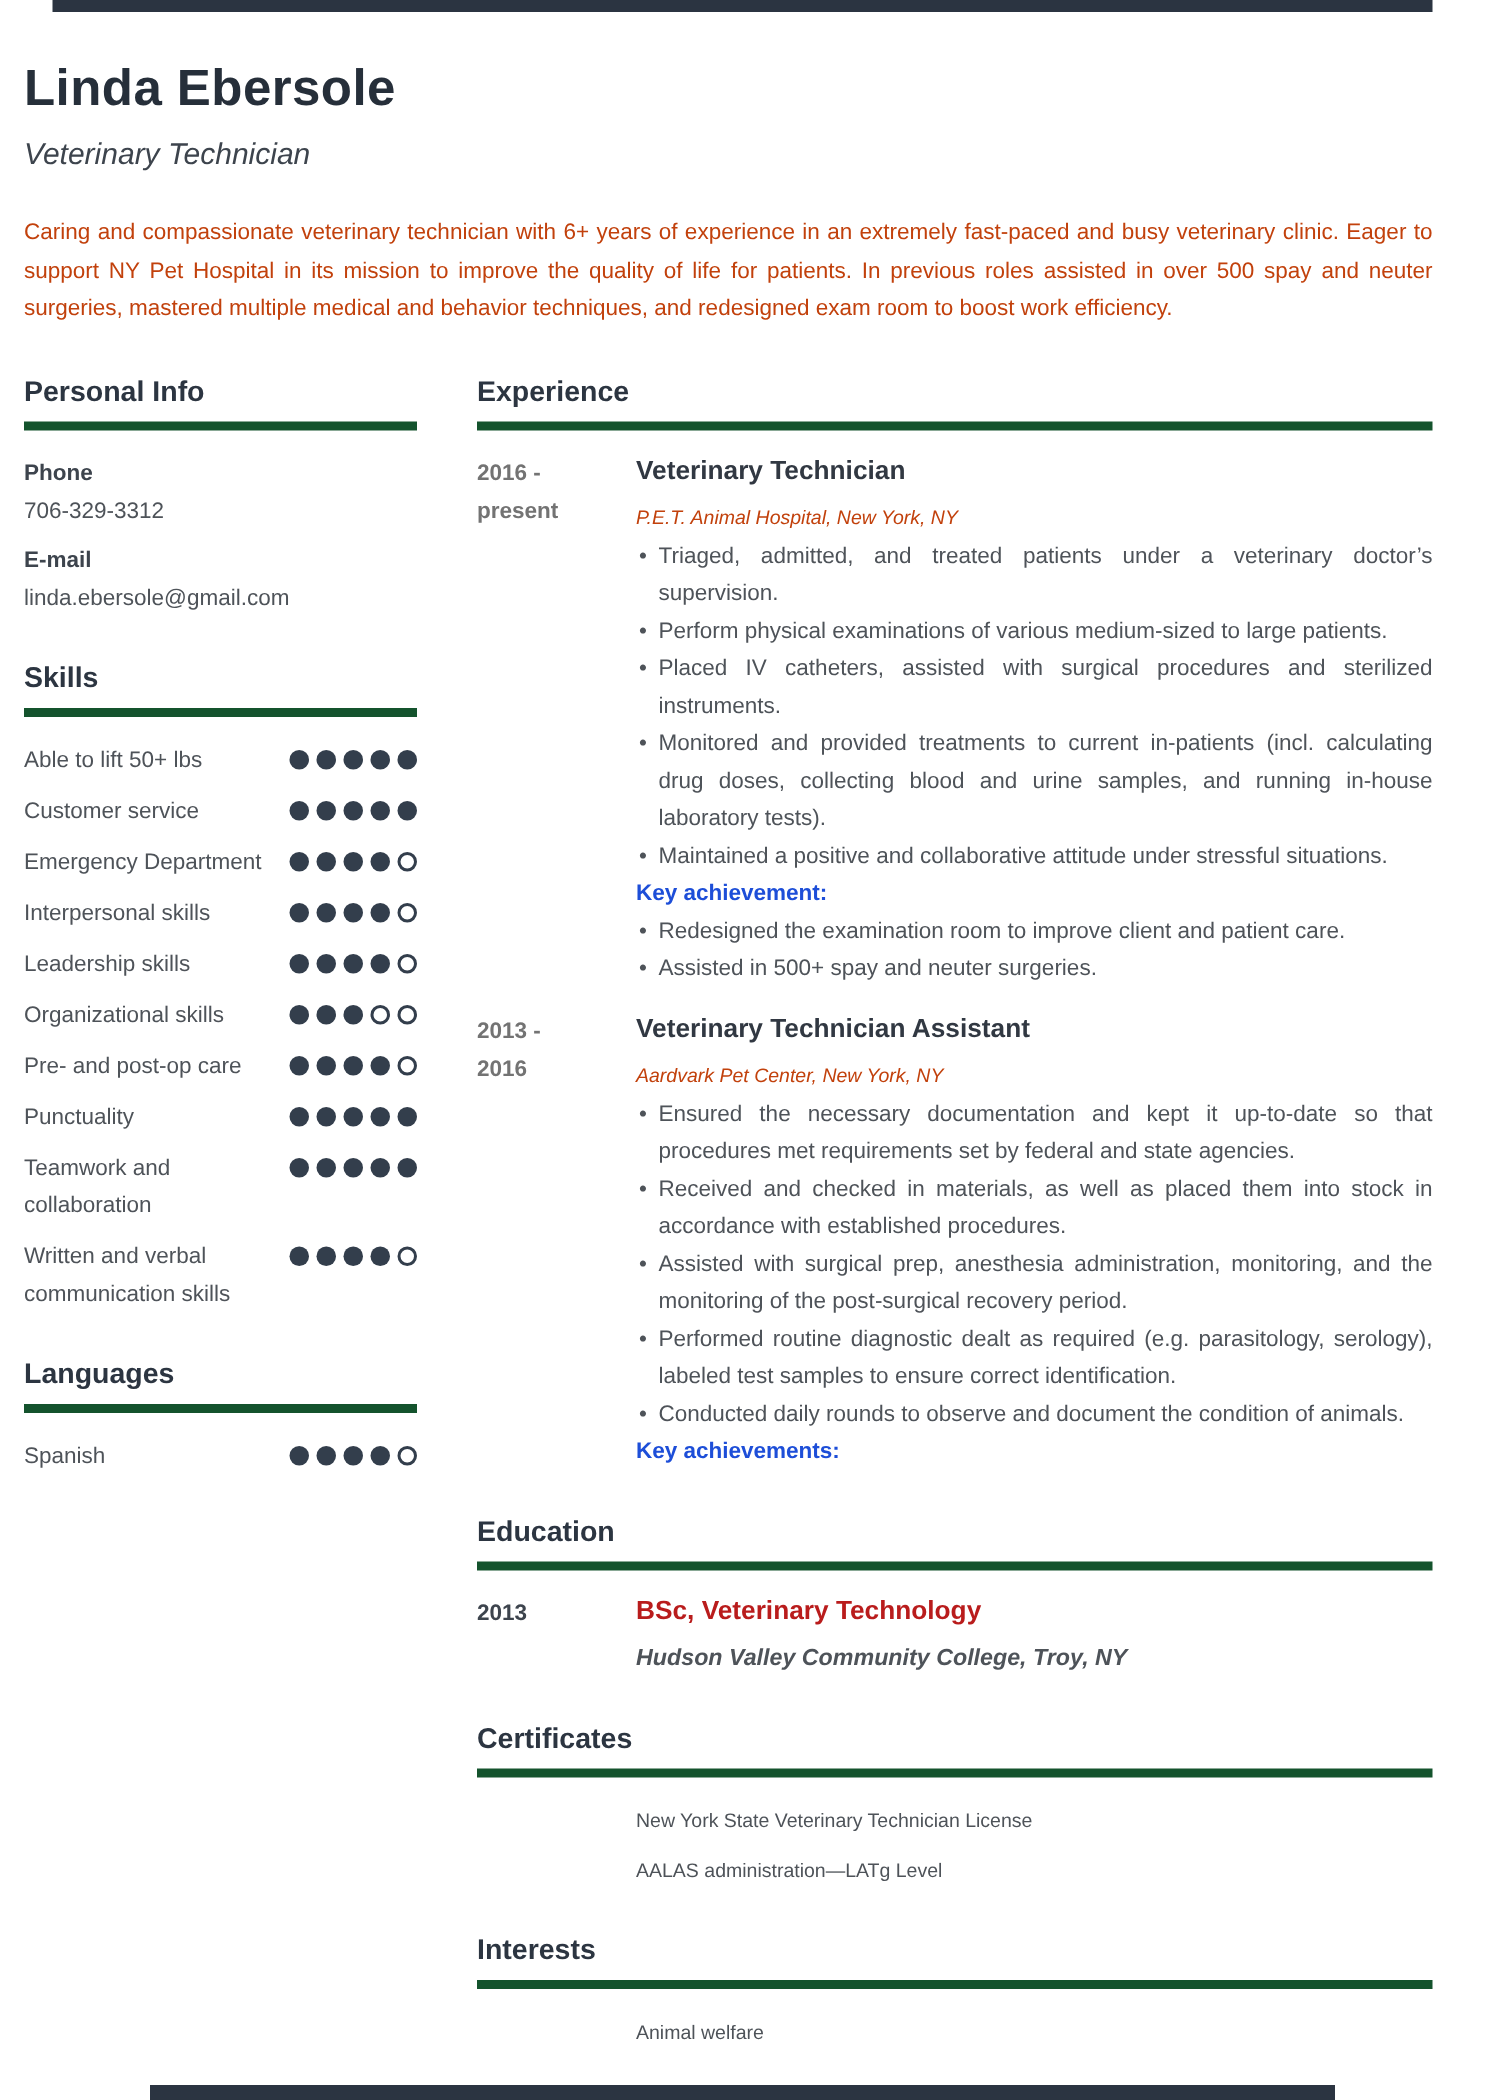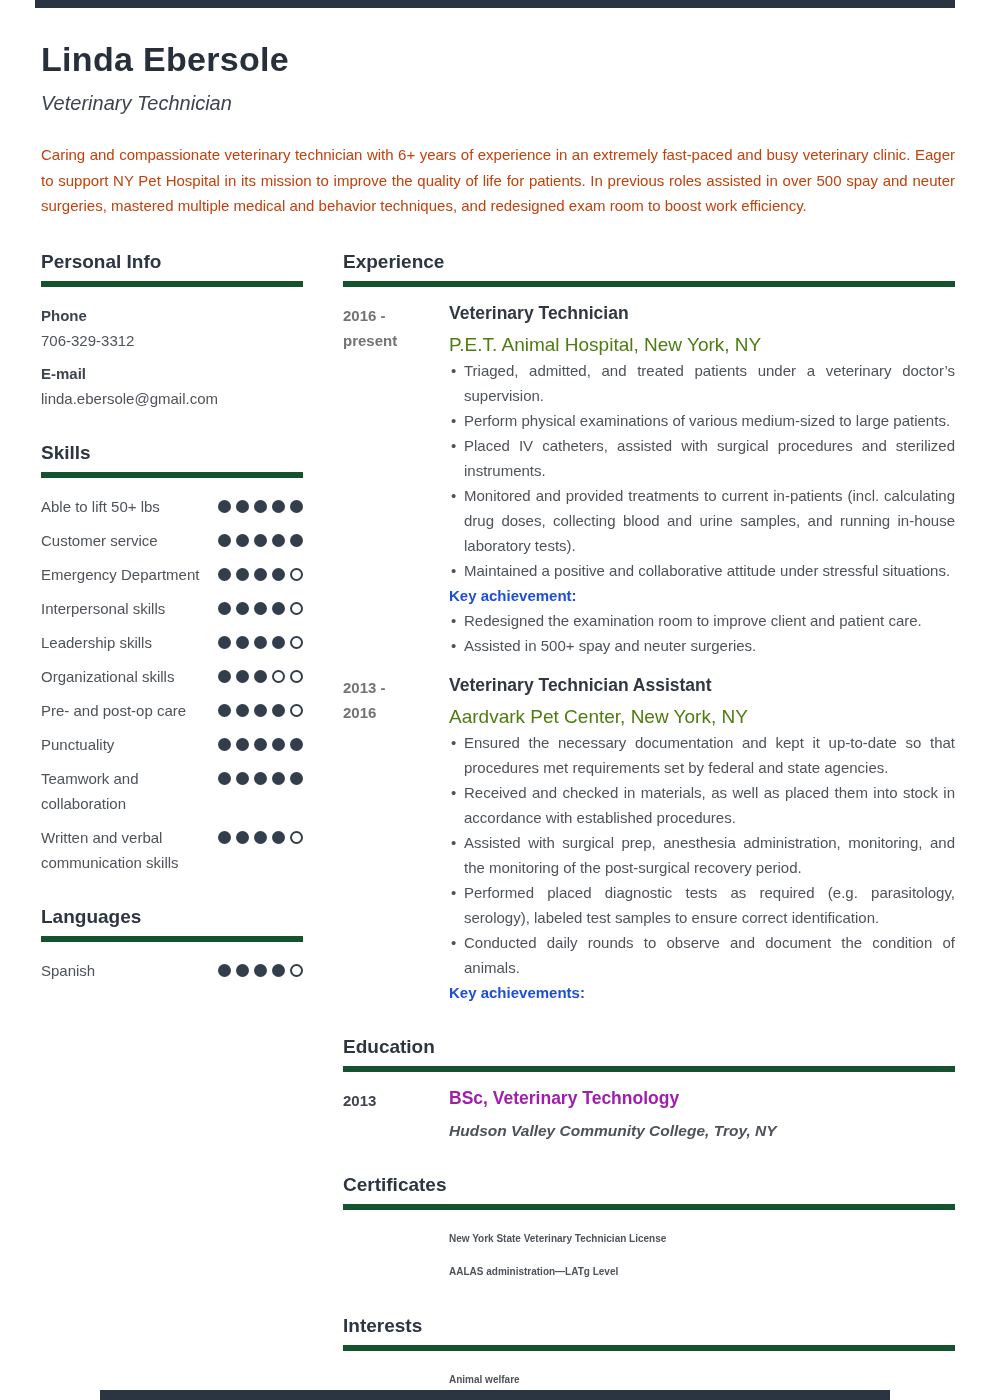--- a/index.html
+++ b/index.html
@@ -7,21 +7,21 @@
   body {
     font-family: "Liberation Sans", "DejaVu Sans", sans-serif;
     font-size: 15px;
     color: #4e5359;
     width: 990px;
   }
   .page {
     position: relative;
     width: 990px;
     height: 1400px;
-    padding: 35px 35px 0 41px;
+    padding: 35px 35px 0 16px;
     overflow: hidden;
     background: #ffffff;
   }
   .top-bar {
     position: absolute;
     top: 0; left: 35px; right: 35px;
     height: 8px;
     background: #2b3441;
   }
   .bottom-bar {
@@ -77,34 +77,34 @@
   .rated-row { display: flex; align-items: flex-start; margin-bottom: 9px; }
   .rated-label { flex: 1; line-height: 25px; padding-right: 10px; }
   .dots { flex: none; display: flex; gap: 5px; margin-top: 6px; }
   .dot { width: 13px; height: 13px; border-radius: 50%; background: #333e4c; }
   .dot.empty { background: #ffffff; border: 2px solid #333e4c; }
   
   .job { display: flex; margin-bottom: 17px; }
   .job-dates { width: 106px; flex: none; font-weight: 700; color: #737373; line-height: 25px; }
   .job-body { flex: 1; min-width: 0; }
   .job-title { font-size: 17.5px; line-height: 21px; font-weight: 700; color: #313842; margin: 0 0 8px 0; }
-  .company { font-size: 19px; color: #4d7c0f; line-height: 25px; margin: 0 0 1px 0; }
+  .company { font-style: italic; font-size: 13px; color: #c2410c; line-height: 25px; margin: 0 0 1px 0; }
   ul.bullets { list-style: none; margin: 0; padding: 0; }
   li.bullet { position: relative; padding-left: 15px; line-height: 25px; text-align: justify; }
   li.bullet::before { content: "\2022"; position: absolute; left: 2px; top: 0; }
   .key-heading { font-weight: 700; color: #1d4ed8; line-height: 25px; }
   
   .edu-item { display: flex; }
   .edu-date { width: 106px; flex: none; font-weight: 700; color: #3d444d; line-height: 25px; }
   .edu-body { flex: 1; }
-  .edu-title { font-size: 17.5px; line-height: 21px; font-weight: 700; color: #a21caf; margin: 0 0 9px 0; }
+  .edu-title { font-size: 17.5px; line-height: 21px; font-weight: 700; color: #b91c1c; margin: 0 0 9px 0; }
   .edu-school { font-style: italic; font-size: 15.5px; line-height: 25px; font-weight: bold; }
   
   .plain-list { margin-left: 106px; }
-  .plain-item { line-height: 25px; margin-bottom: 8px; font-size: 10px; font-weight: bold; }
+  .plain-item { line-height: 25px; margin-bottom: 8px; font-size: 13px; }
 </style>
 </head>
 <body>
 
 <div class="page">
   <div class="top-bar"></div>
 
   <header>
     <h1 class="name">Linda Ebersole</h1>
     <div class="subtitle">Veterinary Technician</div>
@@ -290,21 +290,21 @@
       <div>2013 -</div>
       <div>2016</div>
     </div>
     <div class="job-body">
       <h3 class="job-title">Veterinary Technician Assistant</h3>
       <div class="company">Aardvark Pet Center, New York, NY</div>
       <ul class="bullets">
                   <li class="bullet">Ensured the necessary documentation and kept it up-to-date so that procedures met requirements set by federal and state agencies.</li>
                   <li class="bullet">Received and checked in materials, as well as placed them into stock in accordance with established procedures.</li>
                   <li class="bullet">Assisted with surgical prep, anesthesia administration, monitoring, and the monitoring of the post-surgical recovery period.</li>
-                  <li class="bullet">Performed placed diagnostic tests as required (e.g. parasitology, serology), labeled test samples to ensure correct identification.</li>
+                  <li class="bullet">Performed routine diagnostic dealt as required (e.g. parasitology, serology), labeled test samples to ensure correct identification.</li>
                   <li class="bullet">Conducted daily rounds to observe and document the condition of animals.</li>
                 </ul>
       <div class="key-heading">Key achievements:</div>
     </div>
   </div>
           </div>
       </section>
 
       <section>
         <div class="sec-head">

